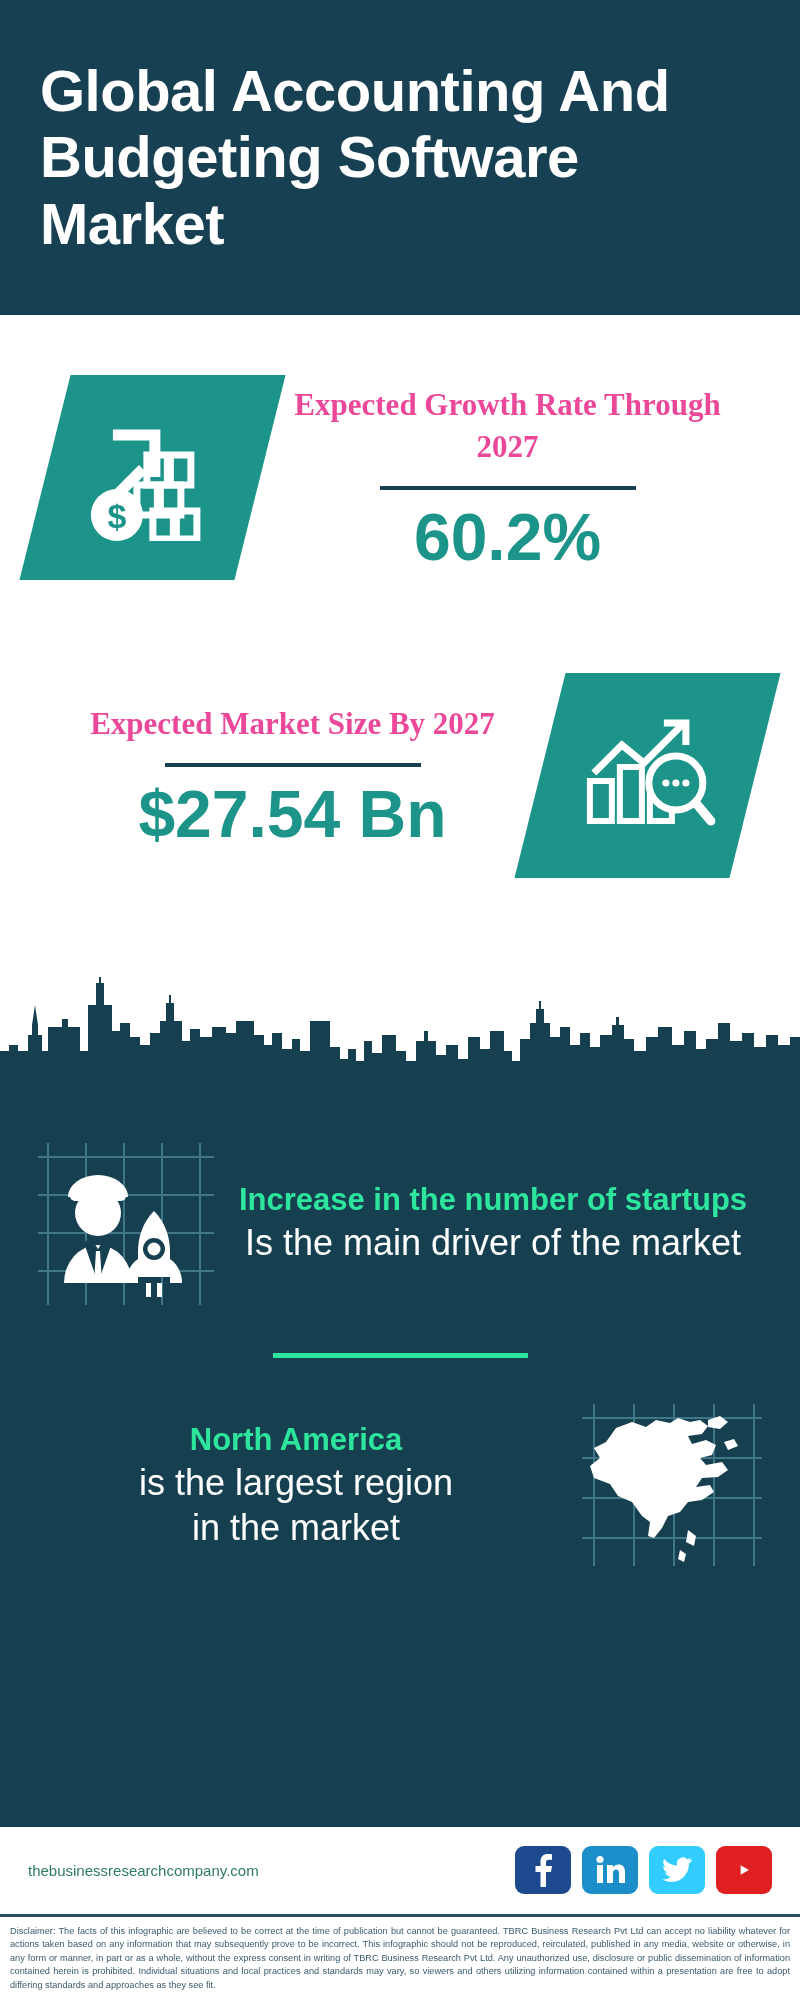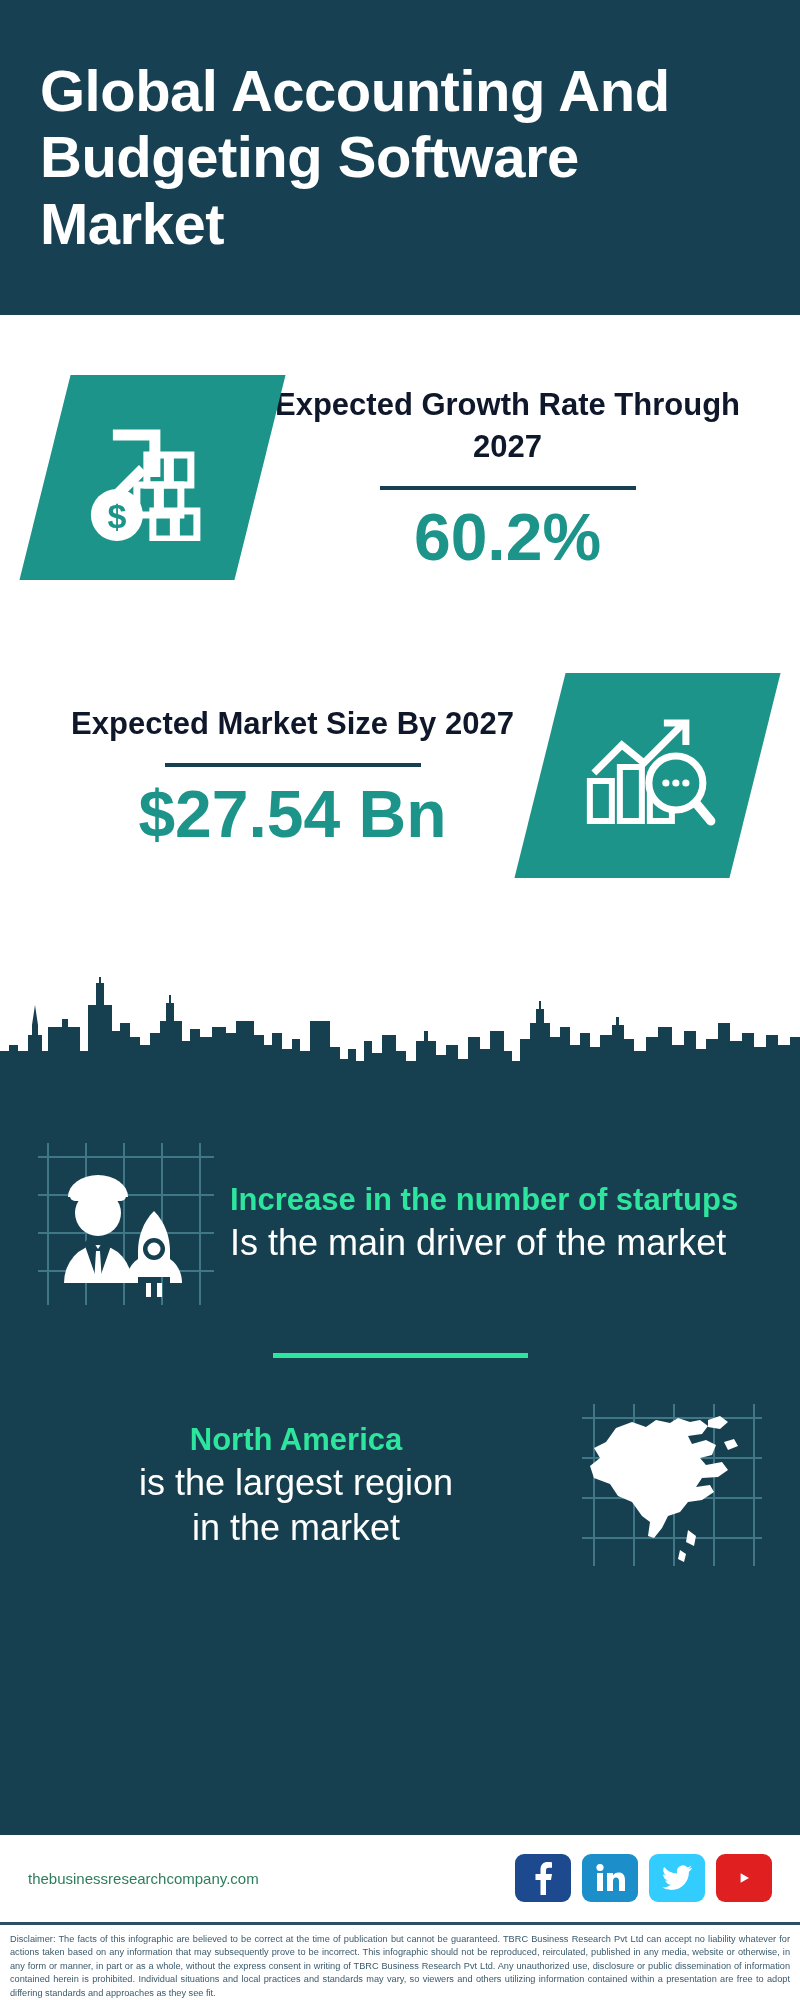--- a/index.html
+++ b/index.html
@@ -42,26 +42,26 @@
     width:215px;height:205px;
     background:#1d9489;
     transform:skewX(-14deg);
     display:flex;align-items:center;justify-content:center;
     flex:0 0 auto;
   }
   .badge .glyph{transform:skewX(14deg);display:block;}
 
   .stat-text{flex:1 1 auto;text-align:center;padding:0 8px;}
   .stat-title{
-    color:#0f172a;
+    color:#ec4899;
     font-size:31px;
     font-weight:bold;
     line-height:1.34;
     margin:0;
-    font-family:Liberation Sans, sans-serif;
+    font-family:Liberation Serif, serif;
   }
   .rule{
     width:256px;height:4px;background:#164050;
     margin:19px auto 14px auto;
   }
   .stat-value{
     color:#1d9489;
     font-size:66px;
     font-weight:bold;
     line-height:1;
@@ -83,21 +83,21 @@
     position:relative;
     padding:0;
   }
 
   .drv{
     display:flex;align-items:center;
     padding:28px 34px 0 34px;
     gap:6px;
   }
   .drv .icon-box{width:190px;height:180px;flex:0 0 auto;position:relative;}
-  .drv .txt{flex:1 1 auto;padding-right:10px;}
+  .drv .txt{flex:1 1 auto;text-align:center;padding-right:10px;}
   .lead-green{
     color:#2ee59d;
     font-size:31px;font-weight:bold;line-height:1.25;margin:0;
     font-family:"Liberation Sans", sans-serif;
   }
   .lead-white{
     color:#ffffff;
     font-size:36px;font-weight:normal;line-height:1.26;margin:0;
     font-family:"Liberation Sans", sans-serif;
   }
@@ -139,21 +139,21 @@
   }
   .s-fb{background:#1d4a8f;}
   .s-li{background:#1c8ec9;}
   .s-tw{background:#33ccff;}
   .s-yt{background:#e02020;}
 
   
   .disclaimer{
     background:#ffffff;
     border-top:3px solid #2d4f63;
-    padding:8px 10px 0 10px;
+    padding:8px 10px 8px 10px;
     flex:0 0 auto;
     box-sizing:border-box;
   }
   .disclaimer p{
     margin:0;
     color:#3a5a6b;
     font-size:9.2px;
     line-height:1.46;
     text-align:justify;
     font-family:"Liberation Sans", sans-serif;

